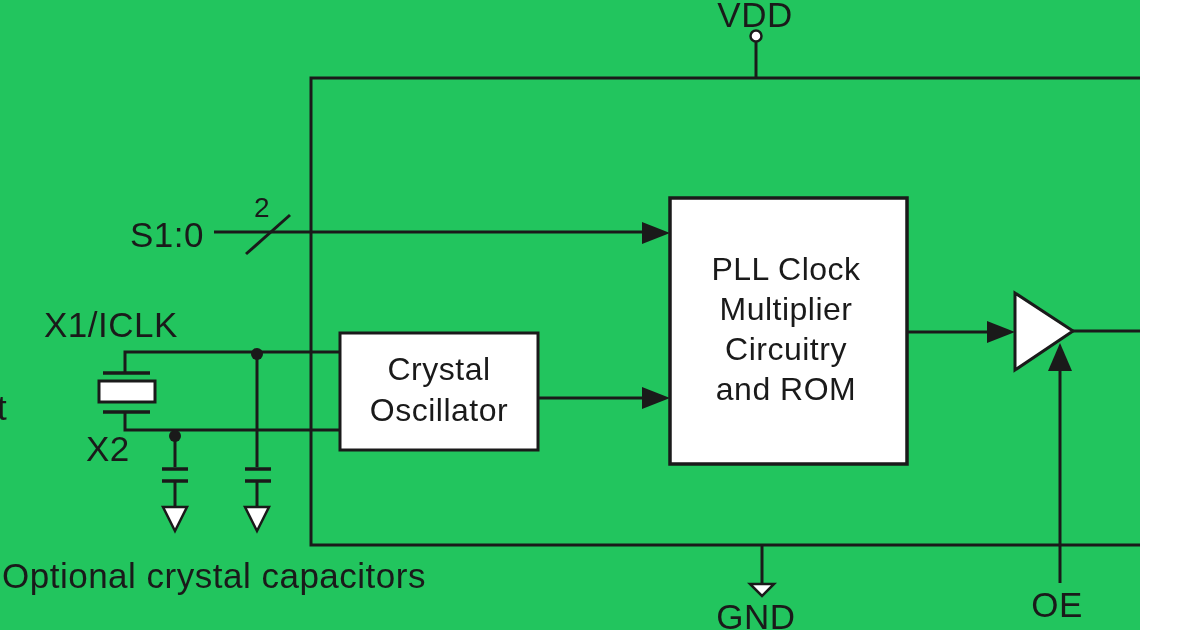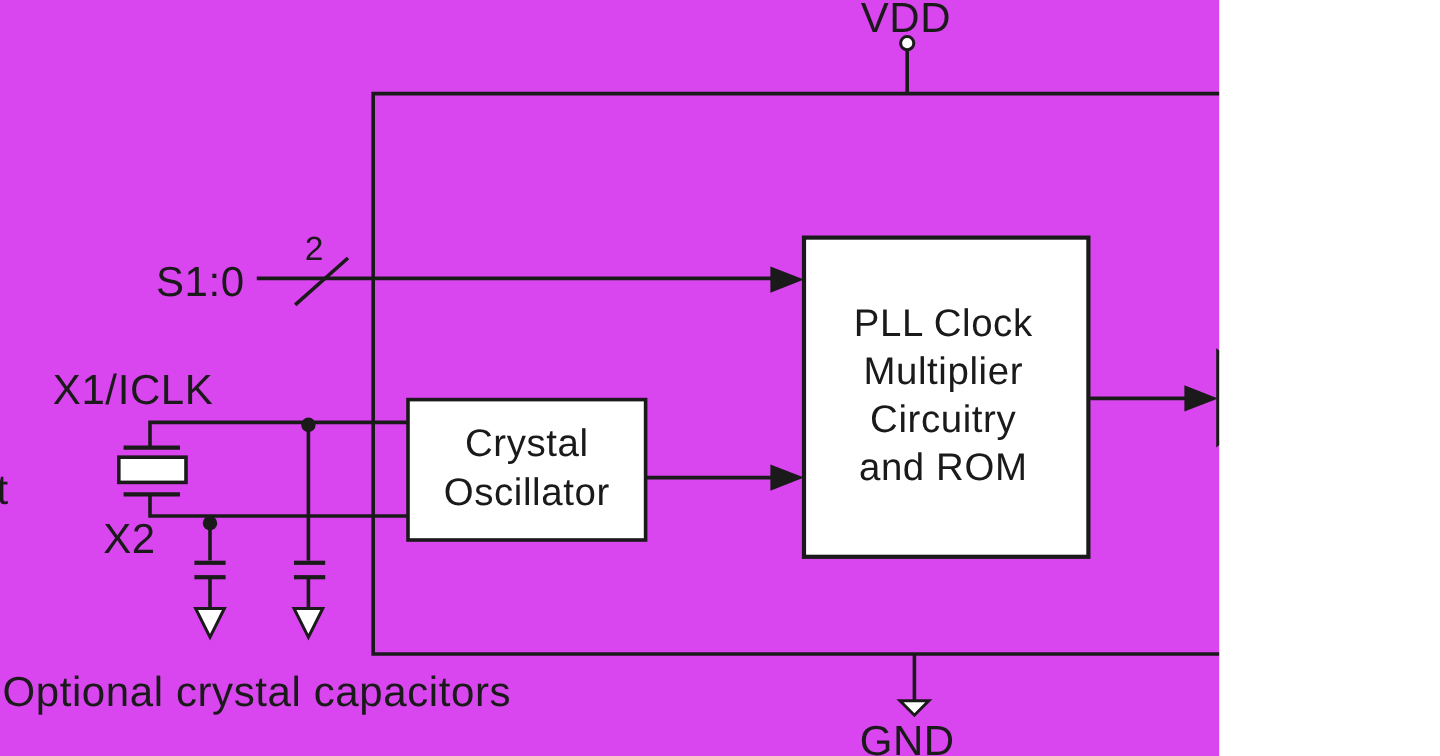--- a/index.html
+++ b/index.html
@@ -2,23 +2,23 @@
 <html><head>
 <meta charset="utf-8">
 <style>
   html, body {
     margin: 0;
     padding: 0;
     background: #ffffff;
   }
   .stage {
     position: relative;
-    width: 1016px;
+    width: 1140px;
     height: 630px;
-    background: #d946ef;
+    background: #22c55e;
     overflow: hidden;
   }
   svg { display: block; }
   text {
     font-family: "Liberation Sans", "DejaVu Sans", sans-serif;
     fill: #1a1a1a;
     letter-spacing: 0.5px;
   }
   .lbl   { font-size: 35px; }
   .blk   { font-size: 32px; }

